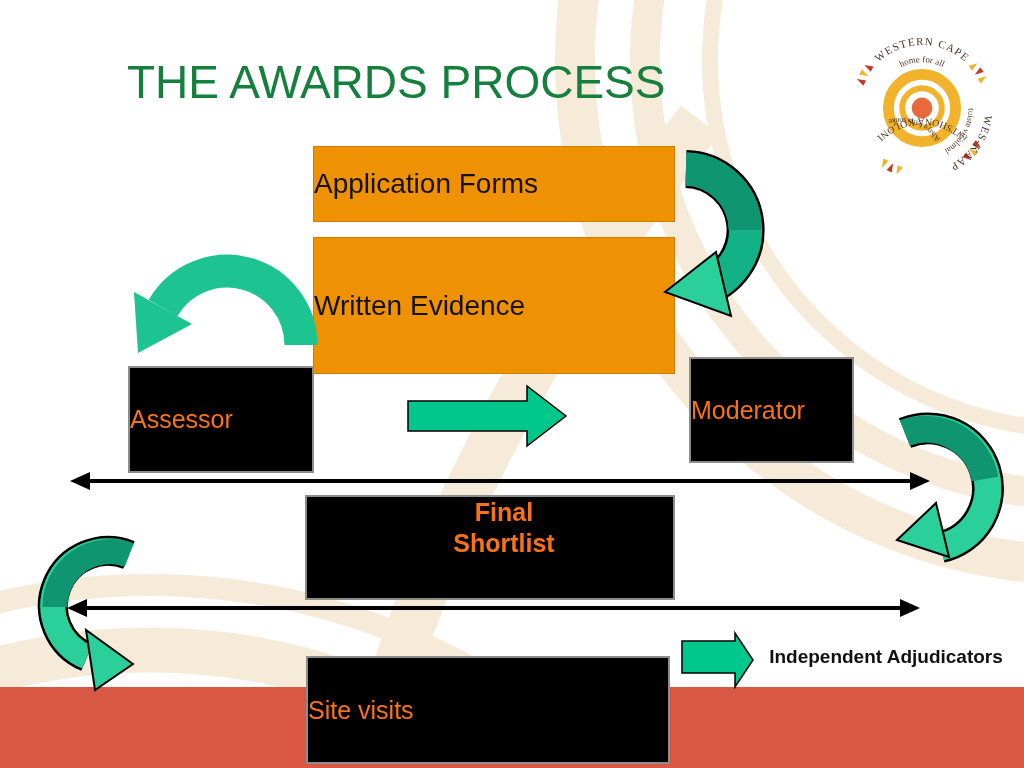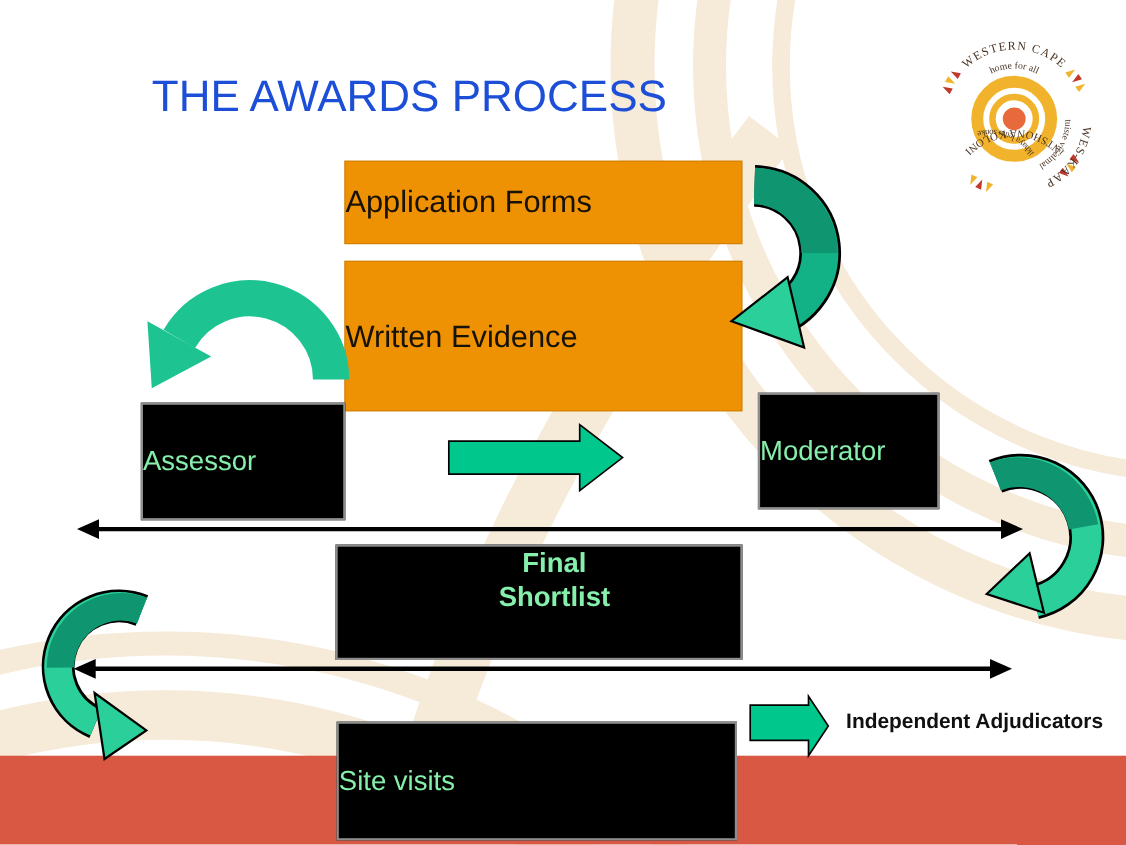--- a/index.html
+++ b/index.html
@@ -3,33 +3,33 @@
 <meta charset="utf-8">
 <style>
   html,body{margin:0;padding:0;background:#fff;}
   .slide{
     position:relative;width:1024px;height:768px;overflow:hidden;
     background:#ffffff;font-family:"Liberation Sans",sans-serif;
   }
   .bg-layer,.arrow-layer{position:absolute;left:0;top:0;width:1024px;height:768px;}
   .arrow-layer{pointer-events:none;}
   .page-title{
-    position:absolute;left:122px;top:50px;margin:16px;
-    font-size:40px;font-weight:400;letter-spacing:0px;color:#1d4ed8;
+    position:absolute;left:122px;top:50px;margin:5px;
+    font-size:46px;font-weight:400;letter-spacing:0px;color:#15803d;
   }
   .footer-bar{
     position:absolute;left:0;top:687px;width:1024px;height:81px;
     background:#d95844;
   }
   .pbox{
     position:absolute;display:flex;align-items:center;justify-content:flex-start;
     text-align:center;box-sizing:border-box;
   }
   .pbox.orange{background:#ee9102;color:#161208;border:1px solid rgba(120,70,0,0.25);font-size:28px;}
-  .pbox.black{background:#000;color:#86efac;border:2px solid #8d8d8d;font-size:25px;}
+  .pbox.black{background:#000;color:#f97316;border:2px solid #8d8d8d;font-size:25px;}
   .box-app   {left:313px;top:146px;width:362px;height:76px;}
   .box-writ  {left:313px;top:237px;width:362px;height:137px;}
   .box-ass   {left:128px;top:366px;width:186px;height:107px;}
   .box-mod   {left:689px;top:357px;width:165px;height:106px;font-size:24px;}
   .box-final {left:305px;top:495px;width:370px;height:105px;font-weight:700;font-size:22px;line-height:1.25;flex-direction:column;padding-left:28px;}
   .box-site  {left:306px;top:656px;width:364px;height:108px;font-size:29px;}
   .adjudicators-label{
     position:absolute;left:756px;top:646px;width:260px;
     font-size:19px;font-weight:700;color:#101010;white-space:nowrap;text-align:center;
   }

